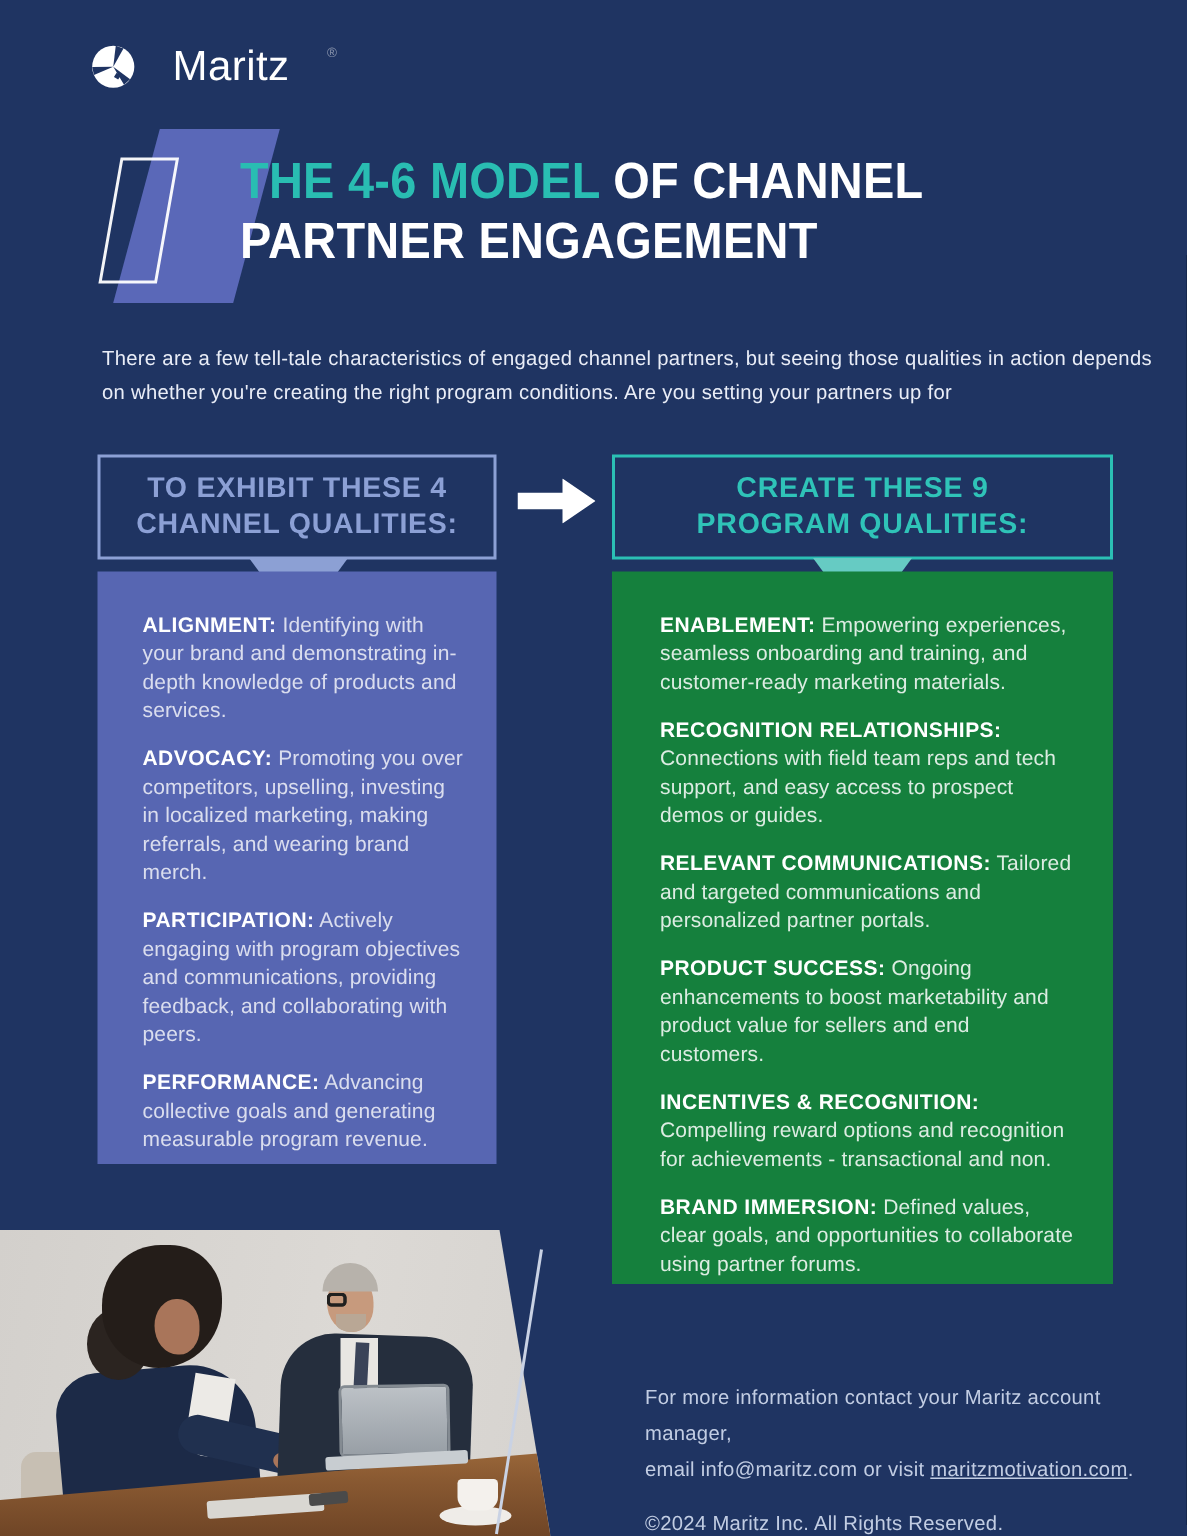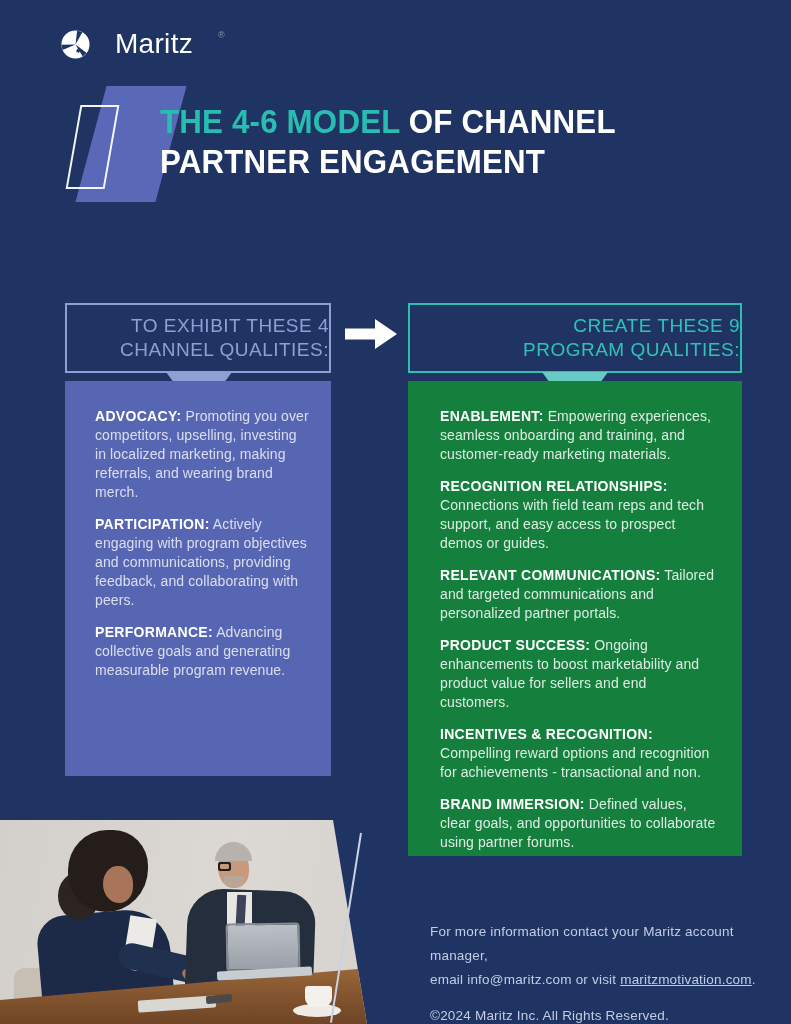--- a/index.html
+++ b/index.html
@@ -19,22 +19,22 @@
     border:2px solid rgba(255,255,255,.95);transform:skewX(-10deg);}
   .title{position:absolute;left:160px;top:101px;margin:0;
     font-size:34px;font-weight:bold;line-height:40px;color:#ffffff;
     letter-spacing:.2px;transform:scaleX(.92);transform-origin:left top;white-space:nowrap;}
   .title .hl{color:#29bdb2;}
   
   .intro{position:absolute;left:68px;top:227px;width:700px;margin:0;
     font-size:13.5px;line-height:23px;letter-spacing:.2px;color:#e9edf7;}
   
   .hdr{position:absolute;top:303px;height:70px;box-sizing:border-box;
-    display:flex;flex-direction:column;justify-content:center;text-align:right;
-    font-weight:normal;font-size:19px;line-height:24px;letter-spacing:.5px;}
+    display:flex;flex-direction:column;justify-content:center;text-align:center;
+    font-weight:bold;font-size:19px;line-height:24px;letter-spacing:.5px;}
   .hdr-left{left:65px;width:266px;border:2px solid #8ca0d5;color:#8ca0d5;}
   .hdr-right{left:408px;width:334px;border:2px solid #2bbfb4;color:#2fc3b8;}
   .arrow{position:absolute;left:345px;top:319px;width:52px;height:30px;}
   .tri{position:absolute;top:372px;width:0;height:0;
     border-left:33px solid transparent;border-right:33px solid transparent;}
   .tri-left{left:166px;border-top:45px solid #8ca0d4;}
   .tri-right{left:542px;border-top:45px solid #66cbc3;}
   
   .panel{position:absolute;top:381px;box-sizing:border-box;overflow:hidden;}
   .panel-left{left:65px;width:266px;height:395px;background:#5766b2;padding:26px 22px 0 30px;}
@@ -103,39 +103,41 @@
   </div>
 
   <div class="pgram-fill"></div>
   <div class="pgram-outline"></div>
 
   <h1 class="title">
     <div><span class="hl">THE 4-6 MODEL</span><span> OF CHANNEL</span></div>
     <div>PARTNER ENGAGEMENT</div>
   </h1>
 
+  <p class="intro">There are a few tell-tale characteristics of engaged channel partners, but seeing those qualities in action depends on whether you're creating the right program conditions. Are you setting your partners up for</p>
 
   <div class="hdr hdr-left">
     <div>TO EXHIBIT THESE 4</div>
     <div>CHANNEL QUALITIES:</div>
   </div>
 
   <svg class="arrow" viewBox="0 0 52 30">
     <polygon points="0,9.5 30,9.5 30,0 52,15 30,30 30,20.5 0,20.5" fill="#ffffff"></polygon>
   </svg>
 
   <div class="hdr hdr-right">
     <div>CREATE THESE 9</div>
     <div>PROGRAM QUALITIES:</div>
   </div>
 
   <div class="tri tri-left"></div>
   <div class="tri tri-right"></div>
 
   <div class="panel panel-left">
+    <p><strong>ALIGNMENT:</strong> <span>Identifying with your brand and demonstrating in-depth knowledge of products and services.</span></p>
     <p><strong>ADVOCACY:</strong> <span>Promoting you over competitors, upselling, investing in localized marketing, making referrals, and wearing brand merch.</span></p>
     <p><strong>PARTICIPATION:</strong> <span>Actively engaging with program objectives and communications, providing feedback, and collaborating with peers.</span></p>
     <p><strong>PERFORMANCE:</strong> <span>Advancing collective goals and generating measurable program revenue.</span></p>
   </div>
 
   <div class="panel panel-right">
     <p><strong>ENABLEMENT:</strong> <span>Empowering experiences, seamless onboarding and training, and customer-ready marketing materials.</span></p>
     <p><strong>RECOGNITION RELATIONSHIPS:</strong> <span>Connections with field team reps and tech support, and easy access to prospect demos or guides.</span></p>
     <p><strong>RELEVANT COMMUNICATIONS:</strong> <span>Tailored and targeted communications and personalized partner portals.</span></p>
     <p><strong>PRODUCT SUCCESS:</strong> <span>Ongoing enhancements to boost marketability and product value for sellers and end customers.</span></p>

